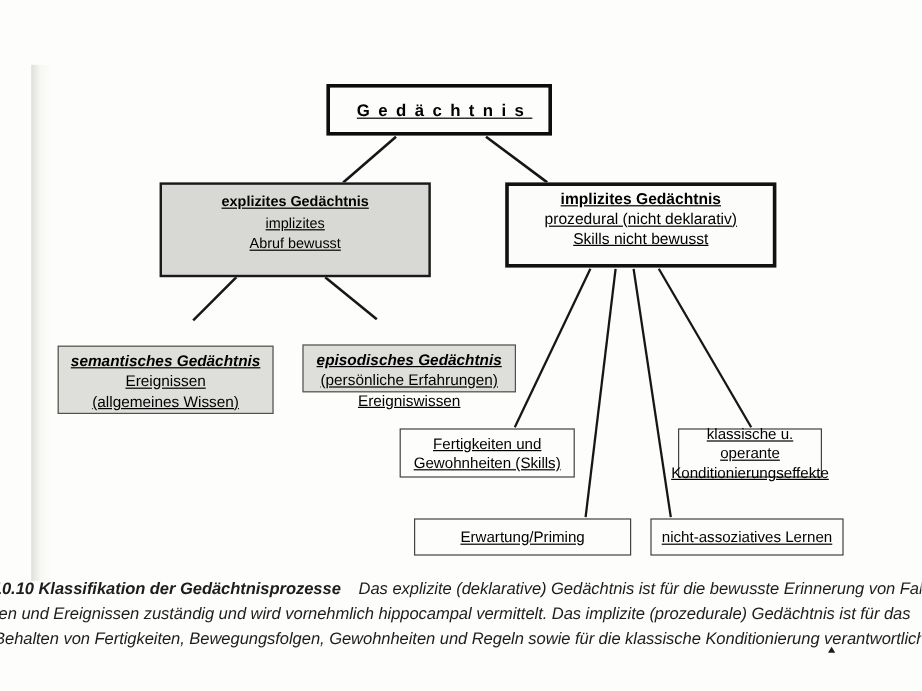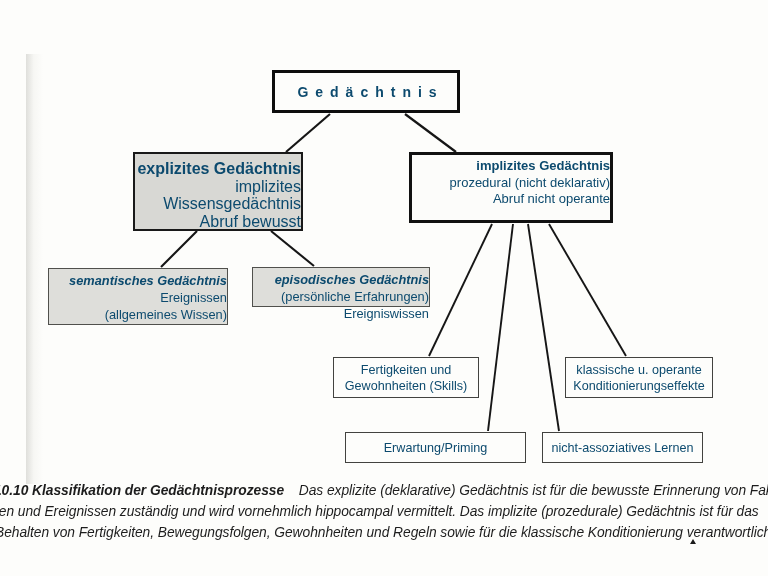--- a/index.html
+++ b/index.html
@@ -6,50 +6,50 @@
   .page {
     position:relative; width:768px; height:576px;
     background:#fdfdfb; overflow:hidden;
     font-family:"Liberation Sans", sans-serif; color:#111;
   }
   .edge-shadow {
     position:absolute; left:26px; top:54px; width:17px; height:430px;
     background:linear-gradient(to right, rgba(198,198,193,0.55), rgba(234,234,229,0.35) 45%, rgba(255,255,255,0));
   }
   svg.connectors { position:absolute; left:0; top:0; pointer-events:none; }
-  .box { position:absolute; box-sizing:border-box; text-align:right; color:#0c4a6e; }
+  .box { position:absolute; box-sizing:border-box; text-align:center; color:#000000;text-decoration:underline; }
   .root-box {
     left:272px; top:70px; width:188px; height:43px;
     border:3px solid #0d0d0d; background:#fdfdfb;
     display:flex; align-items:center; justify-content:center;
     font-weight:bold; font-size:14px; letter-spacing:7px; padding-left:9px;
   }
   .explicit-box {
-    left:133px; top:152px; width:170px; height:79px;
+    left:133px; top:152px; width:226px; height:79px;
     border:2.5px solid #191919; background:#d8d8d4;
-    padding-top:6px; font-size:16px; line-height:17.5px;
+    padding-top:6px; font-size:12px; line-height:17.5px;
   }
   .implicit-box {
-    left:409px; top:152px; width:204px; height:71px;
+    left:421px; top:152px; width:226px; height:71px;
     border:3px solid #111; background:#fcfcfa;
     padding-top:3px; font-size:13px; line-height:16.5px;
   }
   .semantic-box, .episodic-box {
     border:1.5px solid #50504c; background:#dededa;
-    padding-top:4px; font-size:12.8px; line-height:16.8px;
+    padding-top:4px; font-size:12.8px; line-height:16.8px;margin-top:20px;
   }
   .semantic-box { left:48px; top:268px; width:180px; height:57px; }
   .episodic-box { left:252px; top:267px; width:178px; height:40px; }
   .leaf {
     border:1.4px solid #42423f; background:#fdfdfb;
     display:flex; flex-direction:column; align-items:center; justify-content:center;
     font-size:12.6px; line-height:16px;
   }
   .skills-box { left:333px; top:357px; width:146px; height:41px; }
-  .conditioning-box { left:565px; top:357px; width:148px; height:41px; }
+  .conditioning-box { left:565px; top:357px; width:120px; height:41px; }
   .priming-box { left:345px; top:432px; width:181px; height:31px; }
   .nonassoc-box { left:542px; top:432px; width:161px; height:31px; }
   .box-title { font-weight:bold; }
   .box-title.it { font-style:italic; }
   .cap-line {
     position:absolute; left:0; width:768px; overflow:hidden; white-space:nowrap;
     font-style:italic; font-size:13.8px; letter-spacing:-0.05px; color:#1d1d1d;
   }
   .cap-inner { display:inline-block; }
   .cap1 { top:483px; } .cap2 { top:504px; } .cap3 { top:525px; }
@@ -82,28 +82,27 @@
     <line x1="549" y1="224" x2="626" y2="356" stroke="#161616" stroke-width="1.9"></line>
   </svg>
 
   <div class="box root-box">
     <span>Gedächtnis</span>
   </div>
 
   <div class="box explicit-box">
     <div class="box-title">explizites Gedächtnis</div>
     <div>implizites</div>
-    <div>Wissensgedächtnis</div>
     <div>Abruf bewusst</div>
   </div>
 
   <div class="box implicit-box">
     <div class="box-title">implizites Gedächtnis</div>
     <div>prozedural (nicht deklarativ)</div>
-    <div>Abruf nicht operante</div>
+    <div>Skills nicht bewusst</div>
   </div>
 
   <div class="box semantic-box">
     <div class="box-title it">semantisches Gedächtnis</div>
     <div>Ereignissen</div>
     <div>(allgemeines Wissen)</div>
   </div>
 
   <div class="box episodic-box">
     <div class="box-title it">episodisches Gedächtnis</div>

